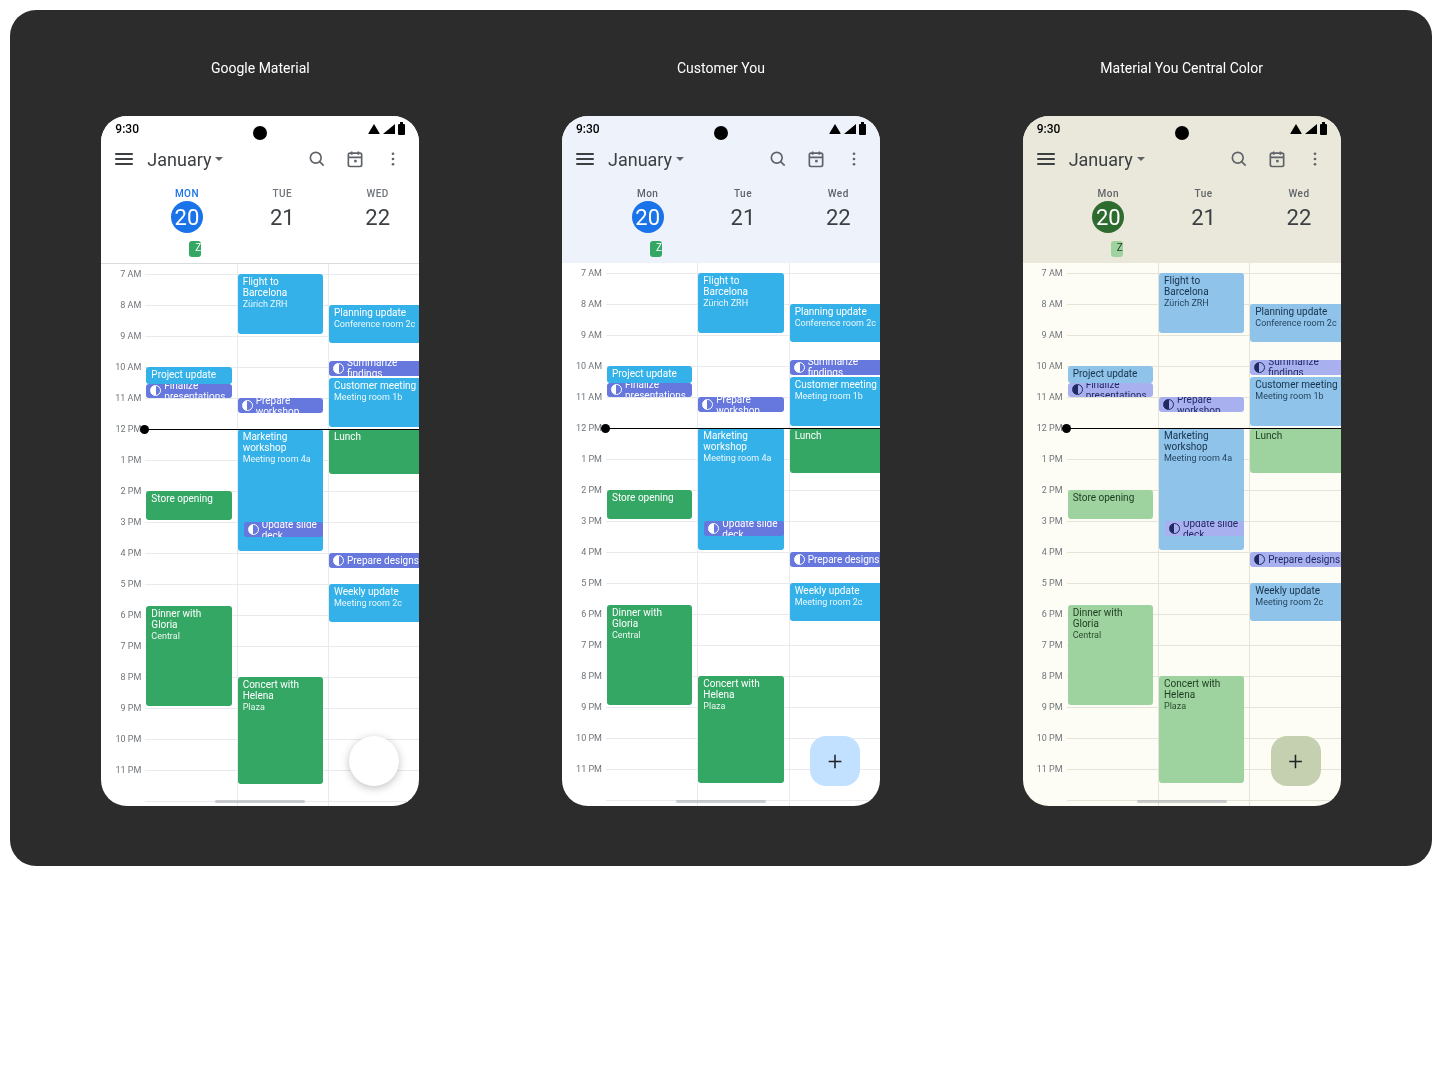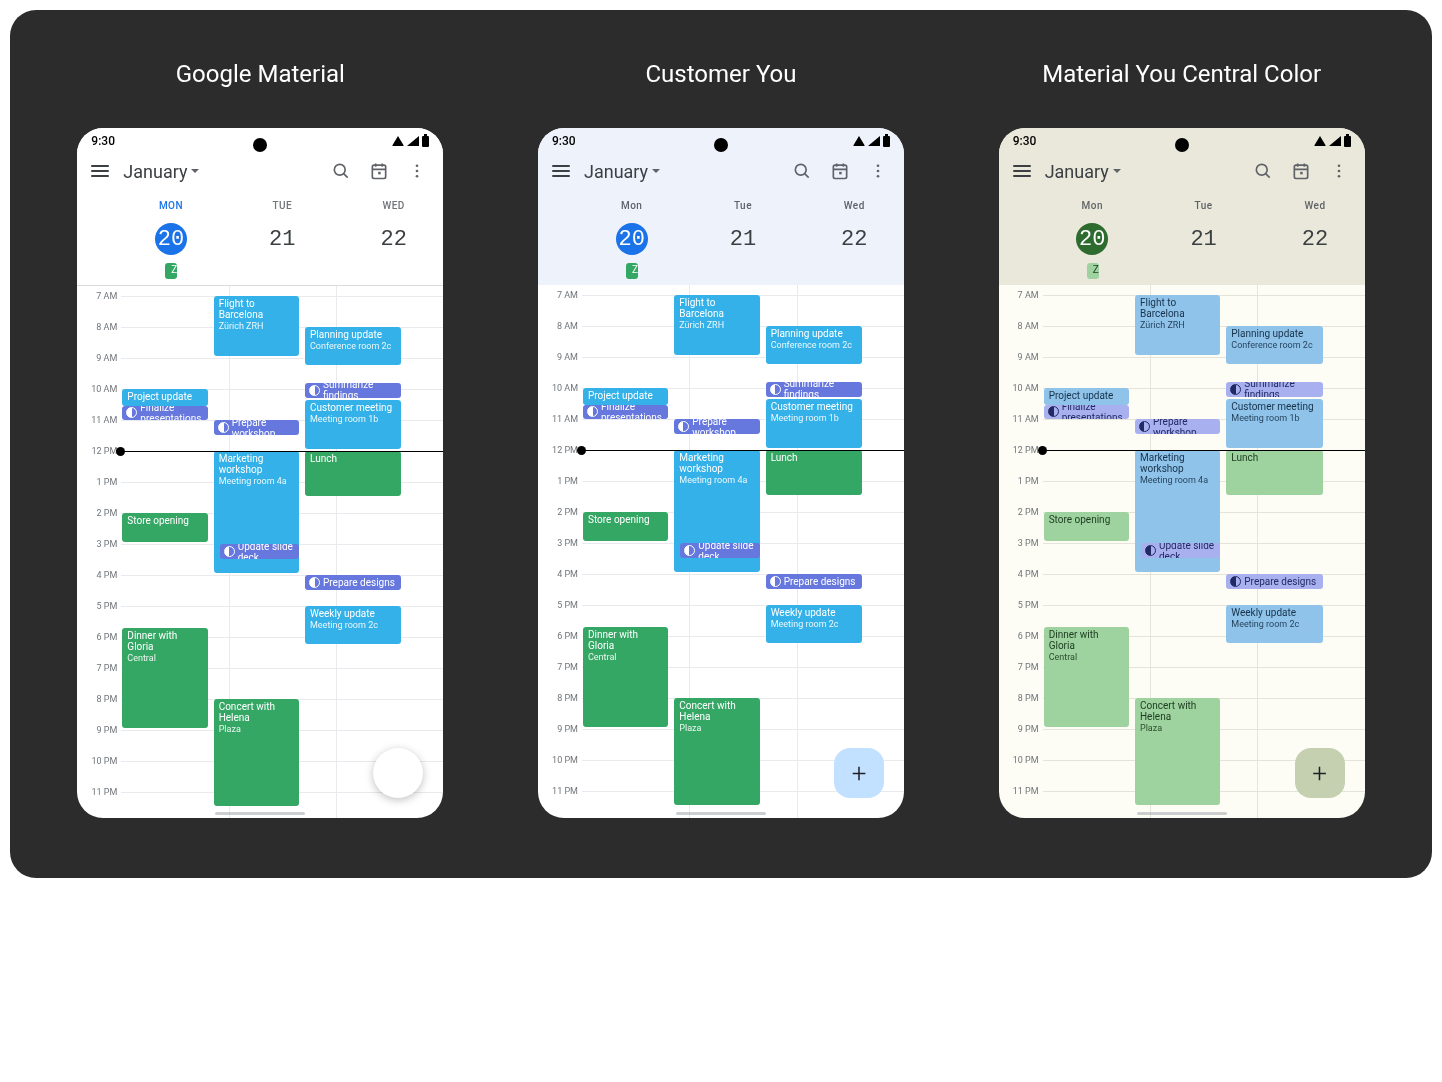--- a/index.html
+++ b/index.html
@@ -1,20 +1,20 @@
 <!DOCTYPE html>
 <html><head>
 <meta charset="utf-8">
 <style>
 * { margin:0; padding:0; box-sizing:border-box; font-family:Roboto,Arial,sans-serif; }
 body { background:#fff; padding:10px; }
 .stage { background:#2c2c2c; border-radius:26px; padding:50px 30px 60px; display:flex; justify-content:space-around; gap:20px; }
 .col { display:flex; flex-direction:column; align-items:center; }
-.col-title { color:#fff; font-size:24px; font-weight:400; margin-bottom:40px; }
-.phone { width:366px; height:690px; border-radius:26px; overflow:hidden; position:relative; display:flex; flex-direction:column; }
+.col-title { color:#fff; font-size:14px; font-weight:400; margin-bottom:40px; }
+.phone { width:318px; height:690px; border-radius:26px; overflow:hidden; position:relative; display:flex; flex-direction:column; }
 .phone.v0 { background:#fff; }
 .phone.v1 { background:#fff; }
 .phone.v2 { background:#fdfdf5; }
 .statusbar { height:20px; display:flex; align-items:center; justify-content:space-between; padding:6px 14px 0; font-size:12px; font-weight:500; position:relative; }
 .camera { position:absolute; top:10px; left:50%; transform:translateX(-50%); width:14px; height:14px; border-radius:50%; background:#000; }
 .status-icons { display:flex; align-items:center; gap:3px; }
 .wifi { width:0; height:0; border-left:6px solid transparent; border-right:6px solid transparent; border-bottom:10px solid #000; border-radius:1px; position:relative; }
 .sig { width:0; height:0; border-left:12px solid transparent; border-bottom:10px solid #000; }
 .batt { width:7px; height:11px; background:#000; border-radius:1px; position:relative; }
 .batt::before { content:''; position:absolute; top:-2px; left:2px; width:3px; height:2px; background:#000; }
@@ -27,21 +27,21 @@
 .month-picker { display:flex; align-items:center; gap:4px; font-size:18px; color:#3c4043; font-weight:400; cursor:pointer; }
 .month-picker::after { content:''; width:0; height:0; border-left:4px solid transparent; border-right:4px solid transparent; border-top:4px solid #5f6368; }
 .spacer { flex:1; }
 .icon-btn { width:24px; height:24px; display:flex; align-items:center; justify-content:center; cursor:pointer; color:#5f6368; }
 .dayheader { display:flex; padding-left:44px; position:relative;gap:12px; }
 .daycol-head { flex:1; text-align:center; padding:6px 0 8px; }
 .dow { font-size:10px; font-weight:500; letter-spacing:.5px; }
 .v0 .dow { text-transform:uppercase; color:#70757a; }
 .v0 .dow.sel { color:#1a73e8; }
 .v1 .dow,.v2 .dow { color:#5f6368; }
-.dnum { font-size:22px; color:#3c4043; font-weight:400; margin-top:12px; display:inline-flex; align-items:center; justify-content:center; width:32px; height:32px;font-family:Liberation Mono, monospace; }
+.dnum { font-size:22px; color:#3c4043; font-weight:400; margin-top:2px; display:inline-flex; align-items:center; justify-content:center; width:32px; height:32px; }
 .v0 .dnum.sel { background:#1a73e8; color:#fff; border-radius:50%; }
 .v1 .dnum.sel { background:#1a73e8; color:#fff; border-radius:50%; }
 .v2 .dnum.sel { background:#2d6b2f; color:#fff; border-radius:50%; }
 .allday { margin:0 0 0 44px; height:18px; position:relative; }
 .allday .ev { position:absolute; left:0; width:66.6%; height:16px; font-size:10px; padding:1px 6px; overflow:hidden; white-space:nowrap; }
 .grid { flex:1; position:relative; overflow:hidden;text-decoration:underline; }
 .timecol { position:absolute; left:0; top:0; width:44px; }
 .hourlabel { position:absolute; left:0; width:40px; text-align:right; font-size:9px; color:#70757a; transform:translateY(-5px); }
 .gridlines { position:absolute; left:44px; right:0; top:0; bottom:0; }
 .hline { position:absolute; left:0; right:0; height:1px; background:#e8eaed; }

